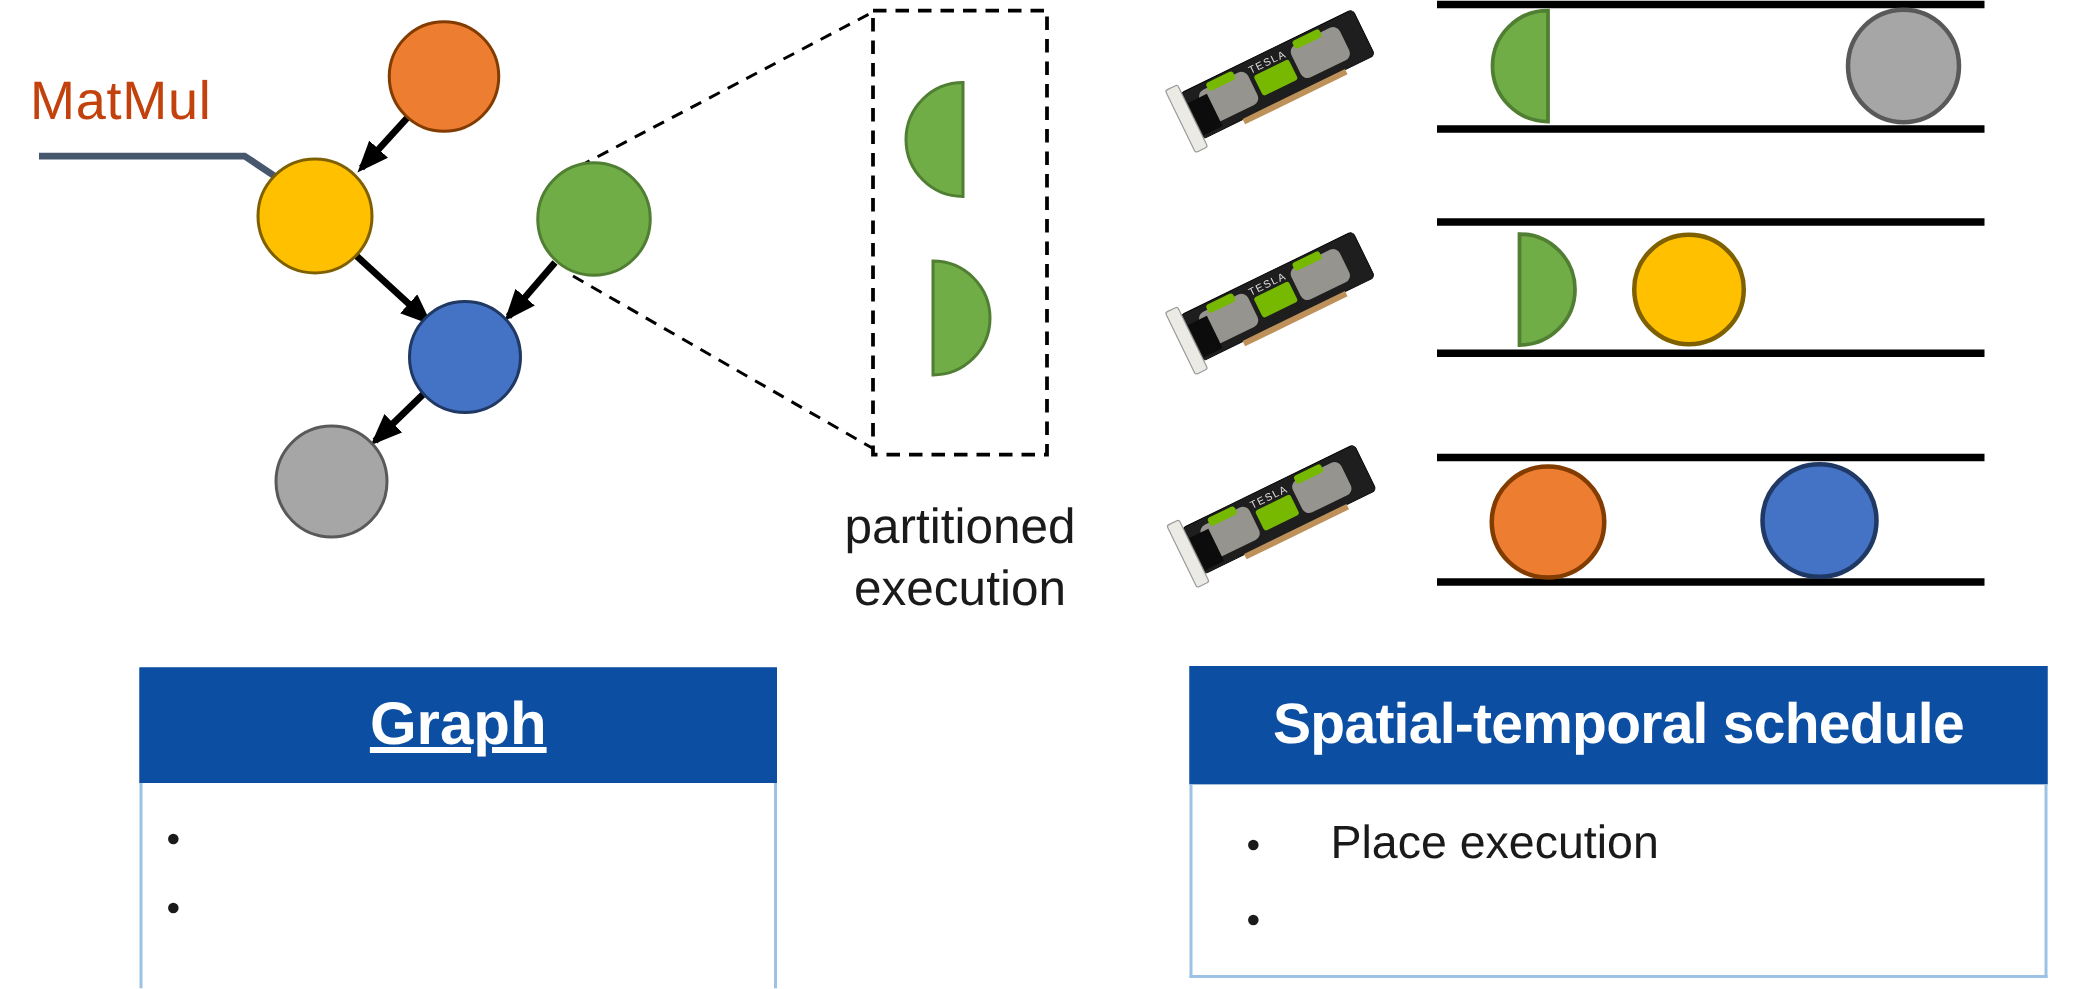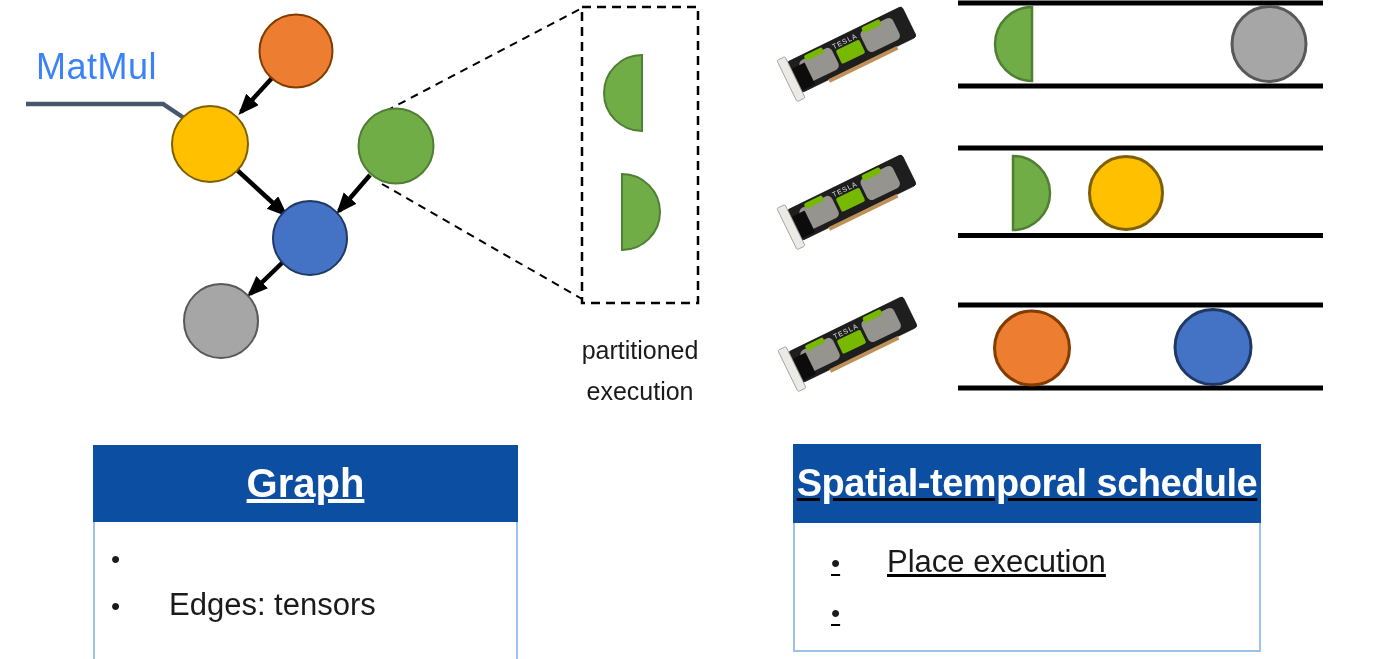--- a/index.html
+++ b/index.html
@@ -4,33 +4,33 @@
 <style>
   html,body { margin:0; padding:0; background:#ffffff; }
   .canvas {
     position:relative; width:1396px; height:659px; overflow:hidden;
     background:#ffffff; font-family:"Liberation Sans", sans-serif;
   }
   .layer { position:absolute; left:0; top:0; }
 
   
   .matmul-label {
-    position:absolute; left:36px; top:46px;
-    font-size:36px; color:#3b82f6; letter-spacing:0.5px;
+    position:absolute; left:20px; top:46px;
+    font-size:36px; color:#c2410c; letter-spacing:0.5px;
   }
   .partition-caption {
     position:absolute; left:515px; top:330px; width:250px;
-    text-align:center; font-size:25px; line-height:41px; color:#1a1a1a;
+    text-align:center; font-size:33px; line-height:41px; color:#1a1a1a;
   }
   .partition-caption span { display:block; }
 
   
   .legend-box { position:absolute; }
   .legend-box.graph  { left:93px;  top:445px; width:425px; }
-  .legend-box.sched  { left:793px; top:444px; width:468px;text-decoration:underline; }
+  .legend-box.sched  { left:793px; top:444px; width:572px; }
   .legend-header {
     background:#0B4EA2; color:#ffffff; font-weight:bold;
     display:flex; align-items:center; justify-content:center;
     border:1px solid #0B4EA2;
   }
   .legend-box.graph .legend-header { height:75px; font-size:40px;text-decoration:underline; }
   .legend-box.sched .legend-header { height:77px; font-size:38px; letter-spacing:-0.5px; }
   .legend-body {
     background:#ffffff; border:2px solid #9CC3E5; border-top:none;
   }
@@ -126,21 +126,20 @@
   </div>
 
   <div class="legend-box graph">
     <div class="legend-header">Graph</div>
     <div class="legend-body">
       <div class="bullet-row">
         <span class="bullet-glyph">•</span>
       </div>
       <div class="bullet-row">
         <span class="bullet-glyph">•</span>
-        <span>Edges: tensors</span>
       </div>
     </div>
   </div>
 
   <div class="legend-box sched">
     <div class="legend-header">Spatial-temporal schedule</div>
     <div class="legend-body">
       <div class="bullet-row">
         <span class="bullet-glyph">•</span>
         <span>Place execution</span>

